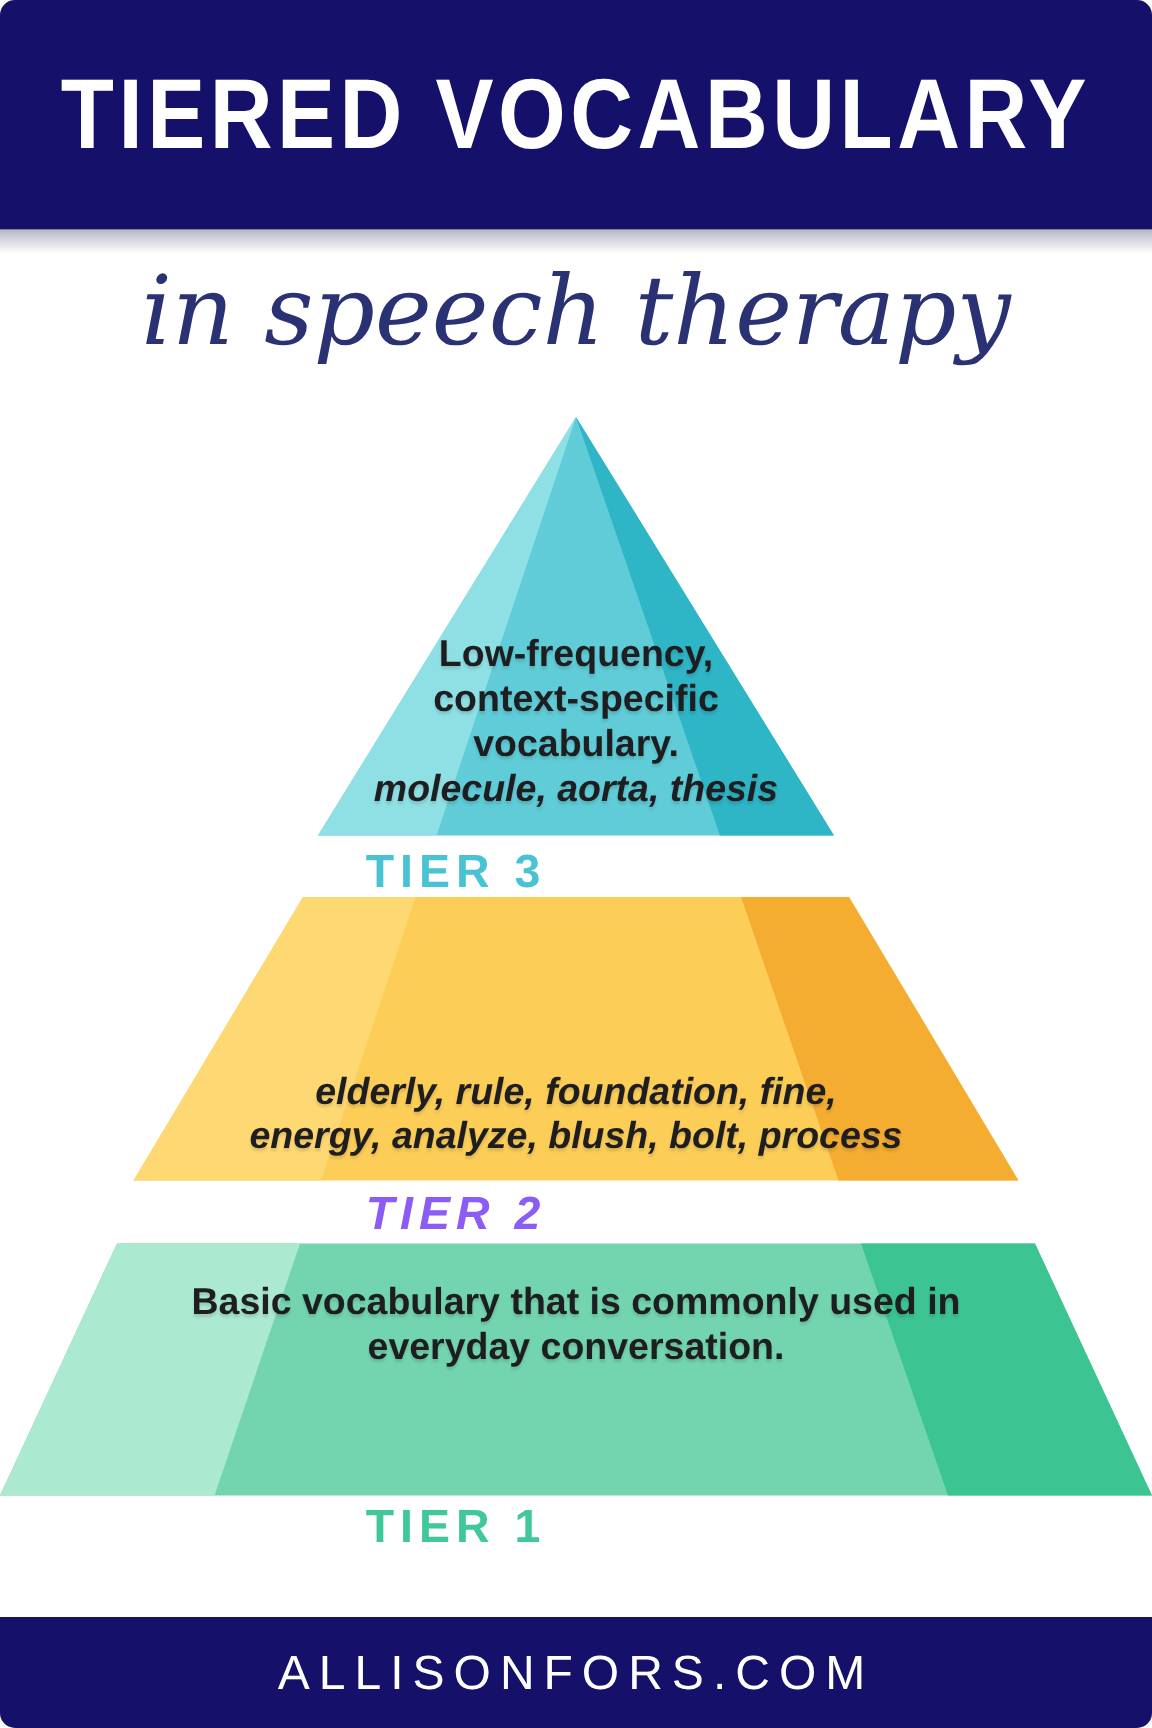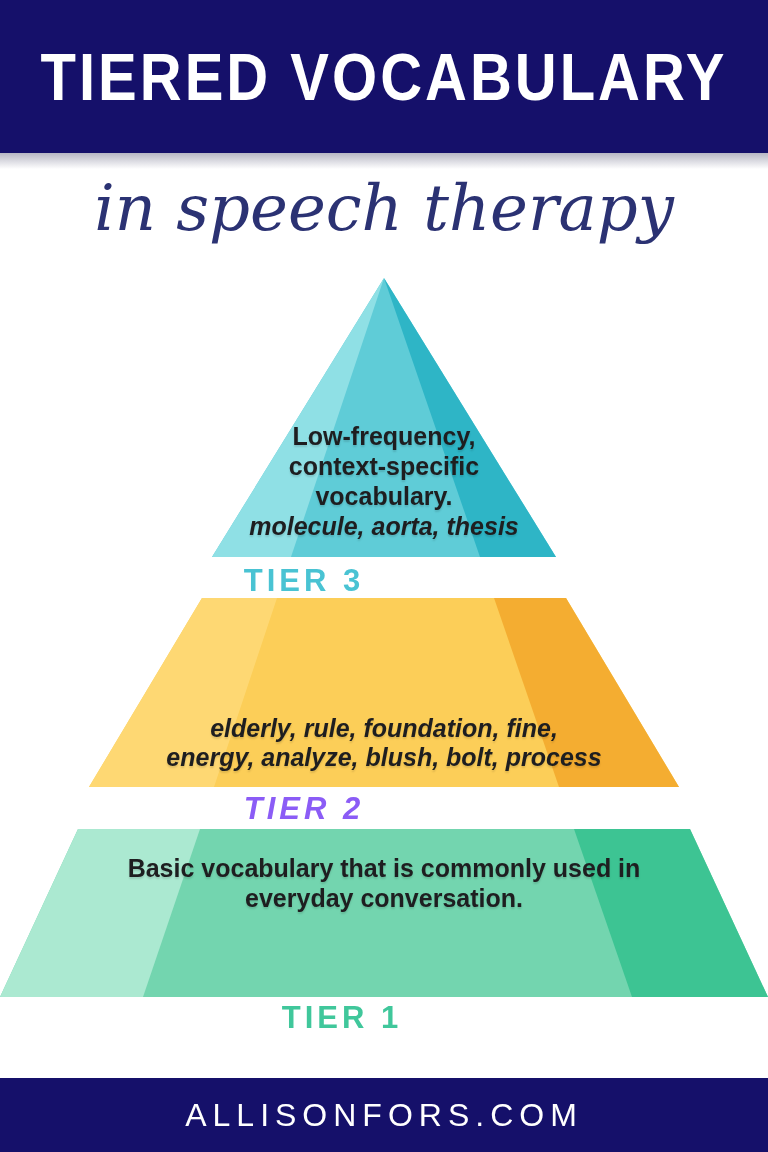--- a/index.html
+++ b/index.html
@@ -1,18 +1,18 @@
 <!DOCTYPE html>
 <html><head>
 <meta charset="utf-8">
 <style>
   html,body { margin:0; padding:0; background:#ffffff; }
   .page {
     position:relative; width:768px; height:1152px; overflow:hidden;
-    background:#ffffff; font-family:"Liberation Sans", sans-serif;
+    background:#ffffff; font-family:"Liberation Sans", sans-serif;border-radius:10px;
   }
 
   
   .banner {
     position:absolute; top:0; left:0; width:768px; height:153px;
     background:#15106a; display:flex; align-items:center; justify-content:center;
   }
   .banner-title {
     color:#ffffff; font-size:58px; font-weight:bold; letter-spacing:3px;
     transform:scaleY(1.14); white-space:nowrap;
@@ -47,21 +47,21 @@
   .t1-desc { top:853px; }
   .t1-ex   { top:927px; }
 
   .tier-label {
     position:absolute; left:0; width:608px; text-align:center;
     font-size:31px; font-weight:600; letter-spacing:4px; line-height:34px;
     white-space:nowrap;
   }
   .t3-label { top:564px; }
   .t2-label { top:792px; }
-  .t1-label { top:1001px;margin-left:38px; }
+  .t1-label { top:1001px; }
 
   
   .footer {
     position:absolute; top:1078px; left:0; width:768px; height:74px;
     background:#15106a; display:flex; align-items:center; justify-content:center;
   }
   .footer-text {
     color:#ffffff; font-size:32px; font-weight:500; letter-spacing:6px;
     white-space:nowrap;
   }

